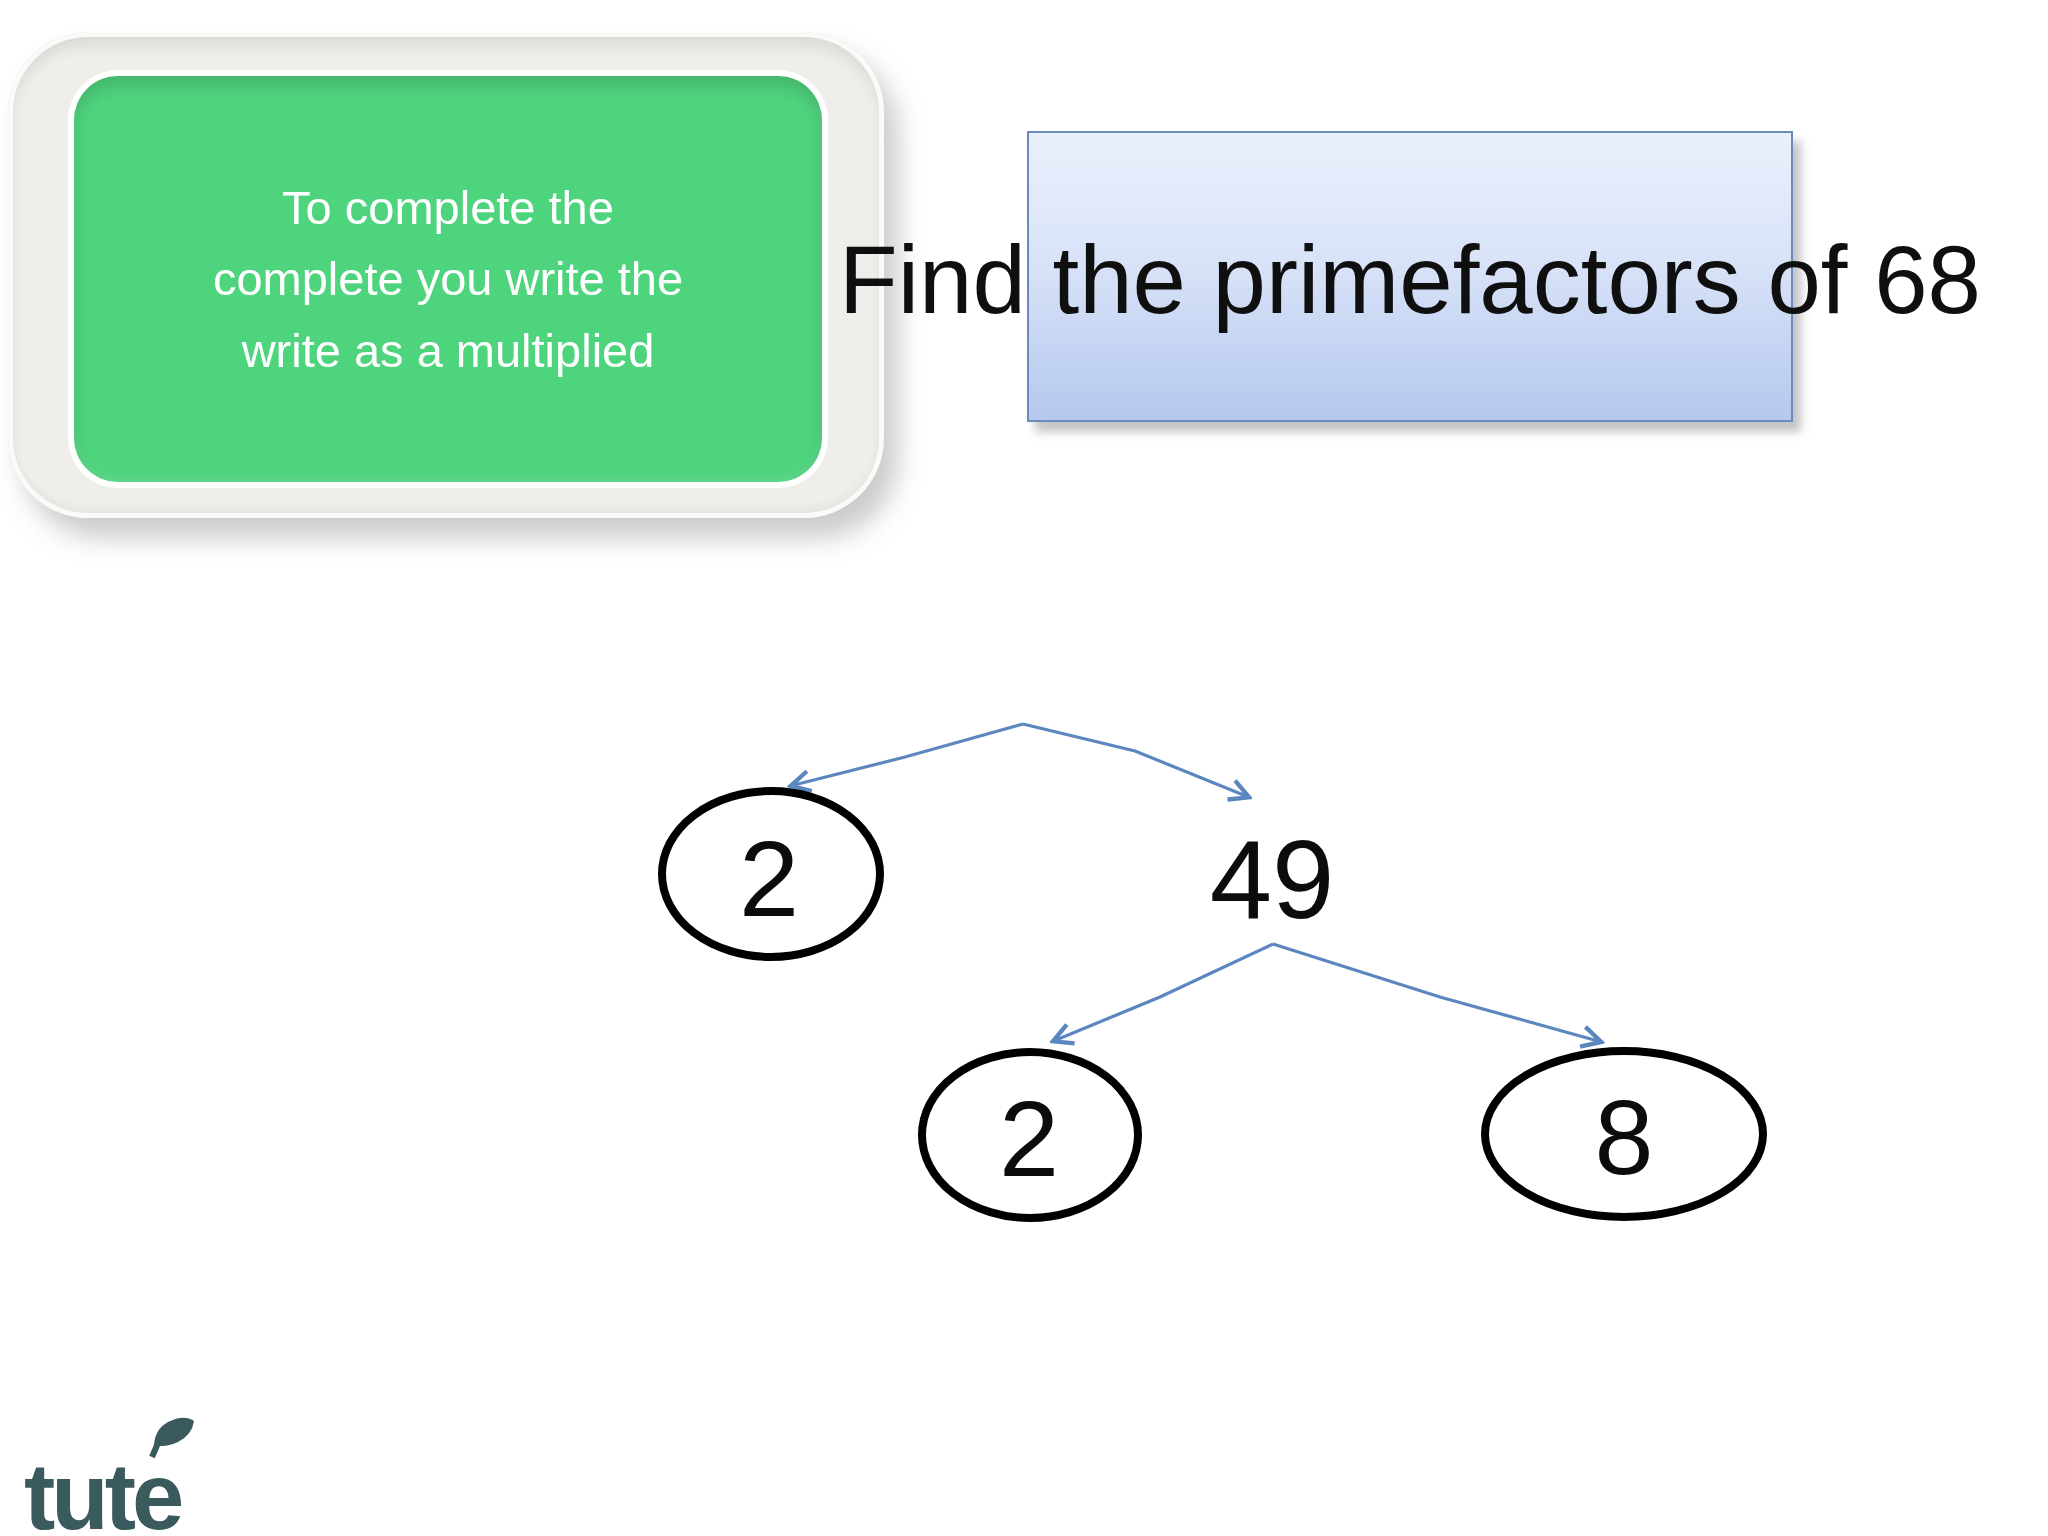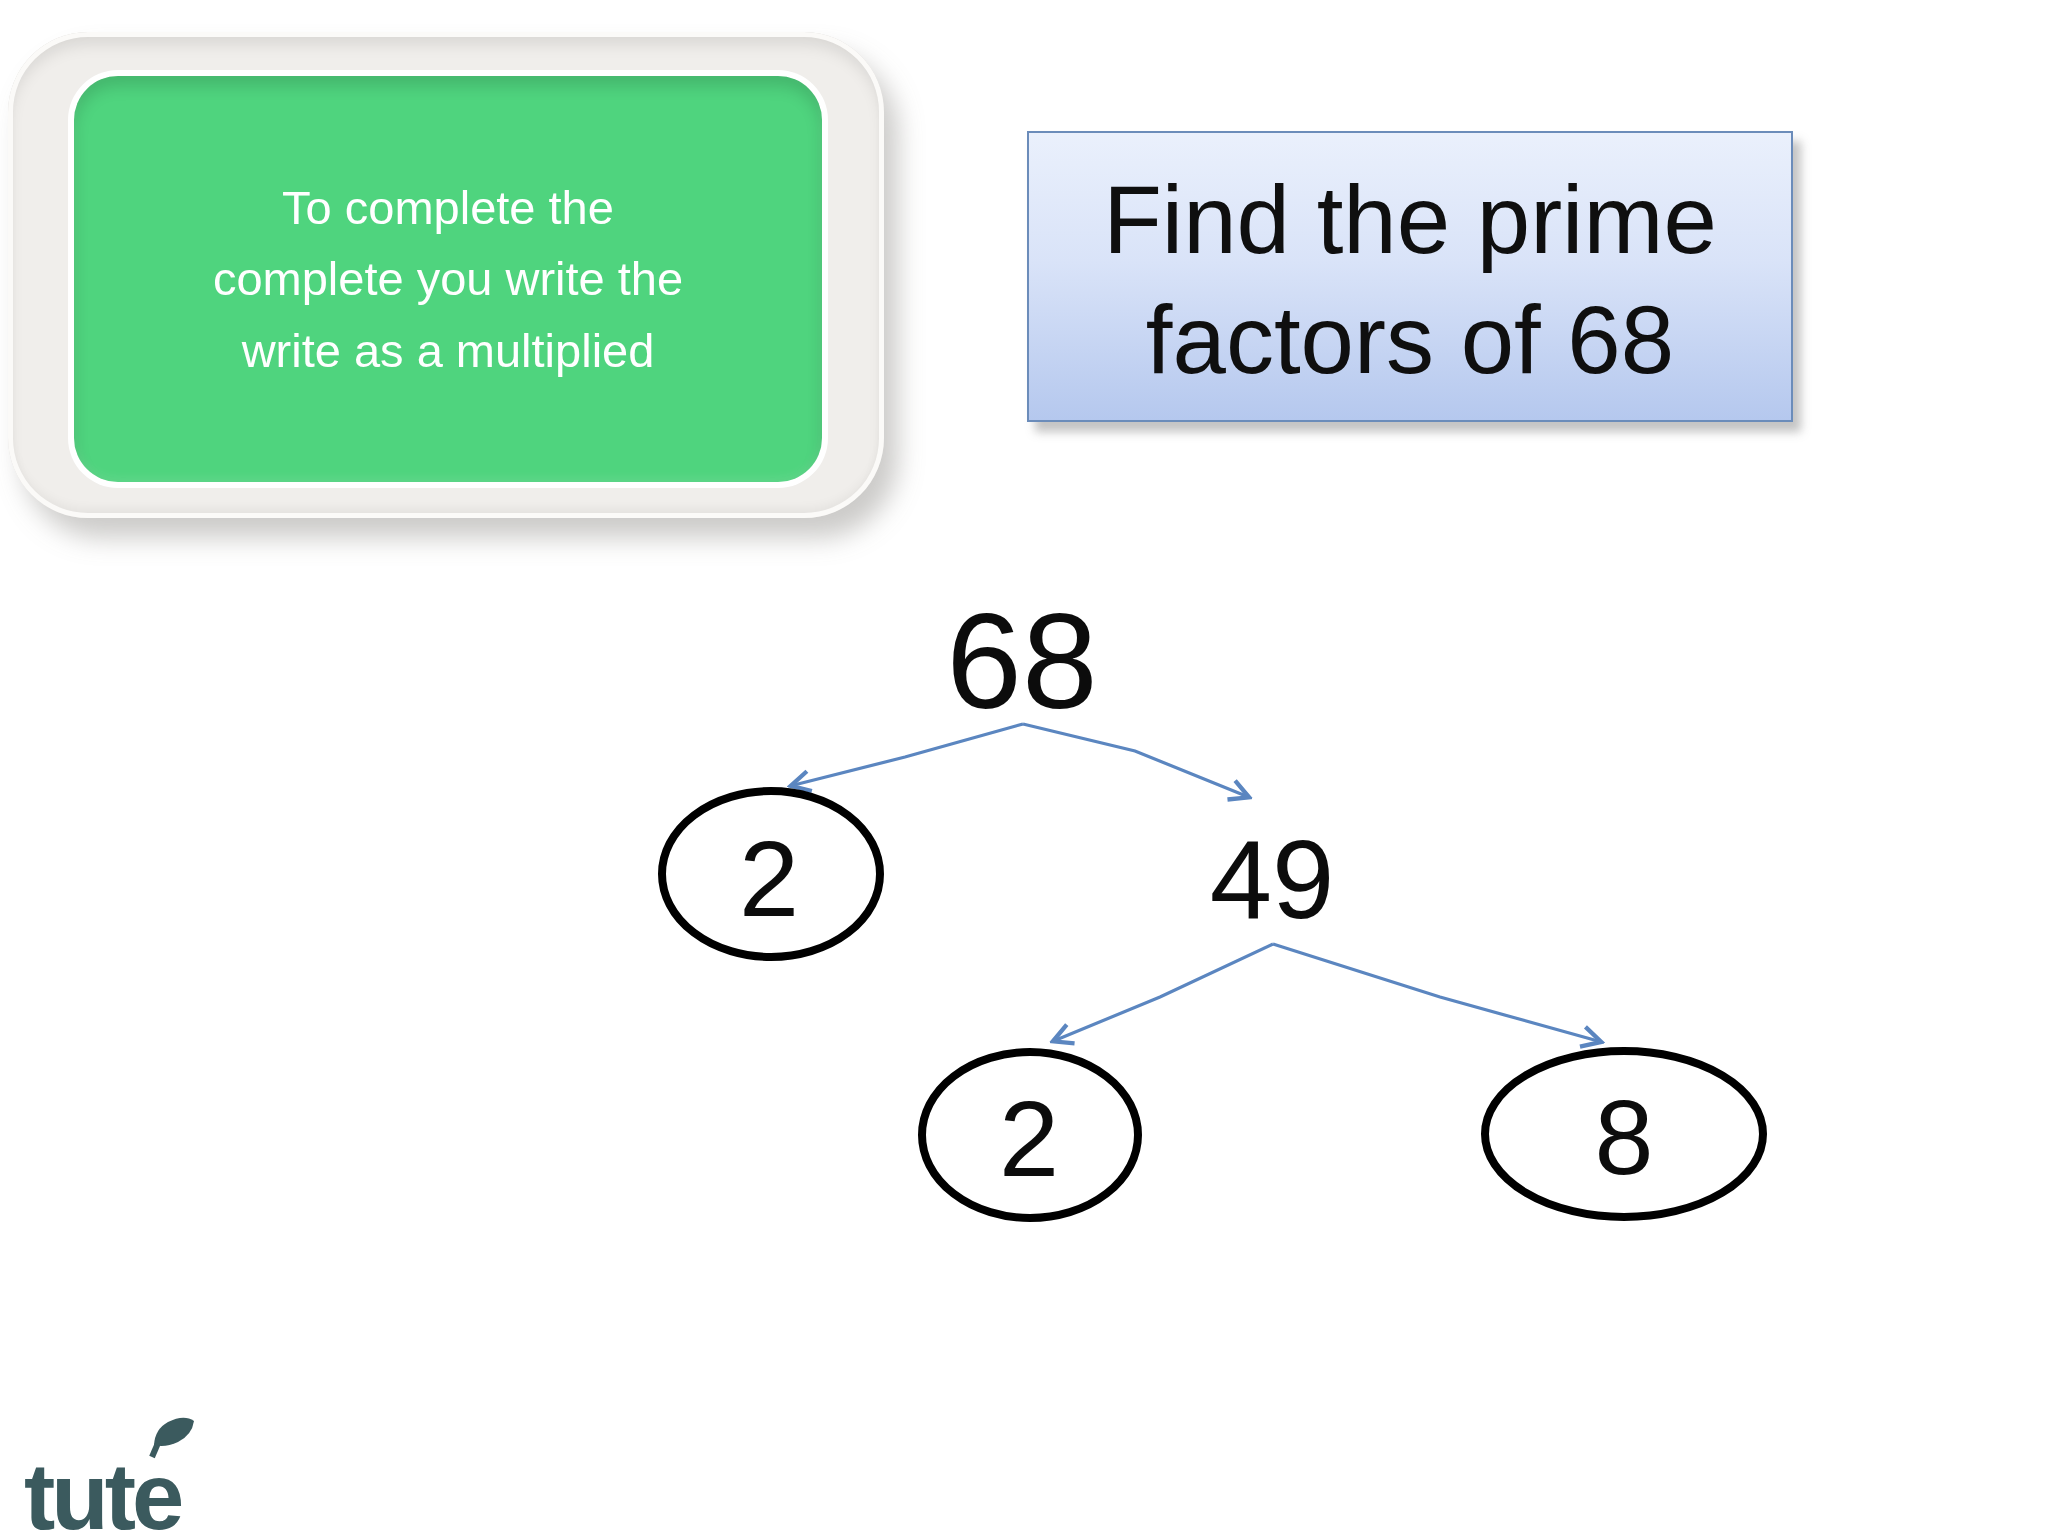--- a/index.html
+++ b/index.html
@@ -31,21 +31,21 @@
   .note-line{
     color:#ffffff;font-size:47px;line-height:1.52;text-align:center;white-space:nowrap;
   }
 
   
   .title-box{
     position:absolute;left:1027px;top:107px;width:766px;height:291px;
     background:linear-gradient(180deg,#eaf0fc 0%,#d9e3f8 45%,#b5c8ee 100%);
     border:2px solid #6b8cba;box-sizing:border-box;
     box-shadow:8px 10px 9px rgba(125,125,125,.45);
-    display:flex;flex-direction:column;align-items:center;justify-content:center;
+    display:flex;flex-direction:row;align-items:center;justify-content:center;
     padding-top:6px;
   }
   .title-line{
     color:#0f0f0f;font-size:96px;line-height:1.25;text-align:center;white-space:nowrap;
   }
 
   
   .tree-svg{position:absolute;left:0;top:0;width:2048px;height:1536px;}
   .tree-label{
     position:absolute;transform:translate(-50%,-50%);
@@ -94,21 +94,20 @@
     <polyline points="1023,700 905,733 794,761" fill="none" stroke="#5b86c0" stroke-width="3.2" marker-end="url(#arrowhead)"></polyline>
     <polyline points="1023,700 1135,727 1246,772" fill="none" stroke="#5b86c0" stroke-width="3.2" marker-end="url(#arrowhead)"></polyline>
     <polyline points="1273,920 1160,973 1056,1016" fill="none" stroke="#5b86c0" stroke-width="3.2" marker-end="url(#arrowhead)"></polyline>
     <polyline points="1273,920 1440,973 1598,1017" fill="none" stroke="#5b86c0" stroke-width="3.2" marker-end="url(#arrowhead)"></polyline>
 
     <ellipse cx="771" cy="850" rx="109" ry="83" fill="#ffffff" stroke="#000000" stroke-width="8"></ellipse>
     <ellipse cx="1030" cy="1111" rx="108" ry="83" fill="#ffffff" stroke="#000000" stroke-width="8"></ellipse>
     <ellipse cx="1624" cy="1110" rx="139" ry="83" fill="#ffffff" stroke="#000000" stroke-width="8"></ellipse>
   </svg>
 
-  <div class="tree-label n68">68</div>
   <div class="tree-label n2a">2</div>
   <div class="tree-label n34">49</div>
   <div class="tree-label n2b">2</div>
   <div class="tree-label n17">8</div>
 
   <div class="logo">
     <span>tut</span>
       <span class="logo-end"><span>e</span><svg class="logo-leaf" width="60" height="42" viewBox="0 0 60 42">
           <path d="M14,40 L20,26" stroke="#3b5a5e" stroke-width="6" fill="none"></path>
           <path d="M16,28 Q17,12 30,5 Q46,-3 56,4 Q54,18 40,25 Q27,31 16,28 Z" fill="#3b5a5e"></path>

